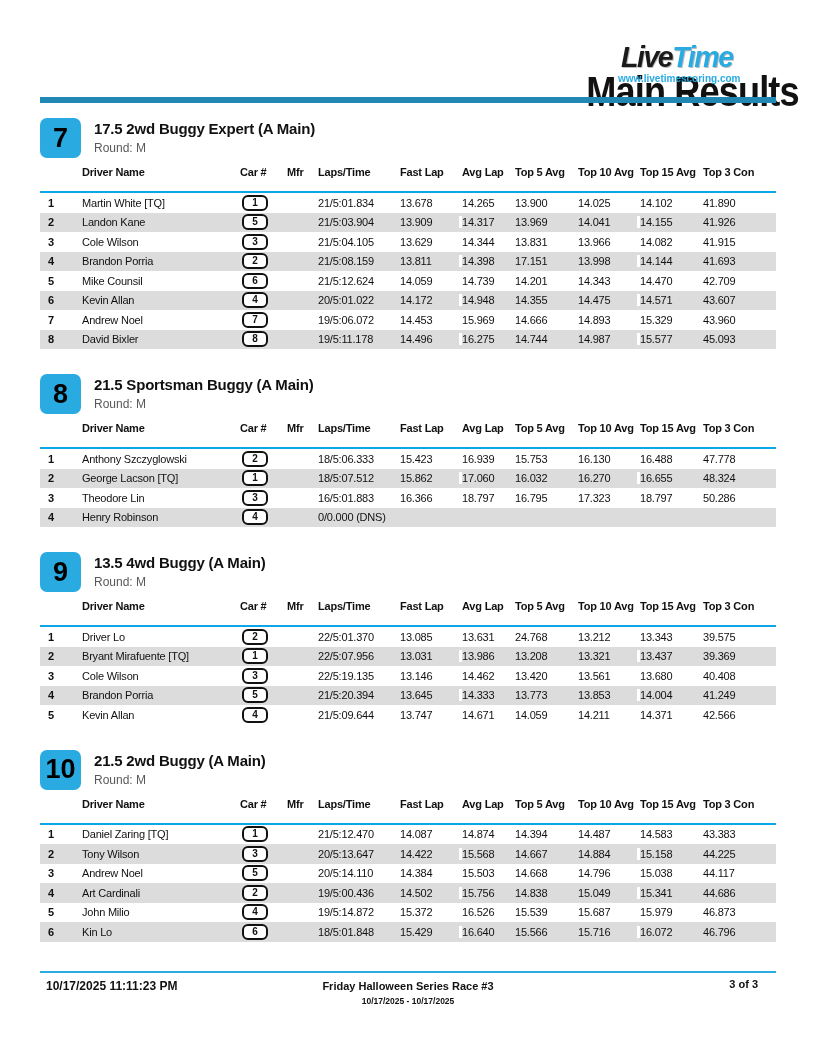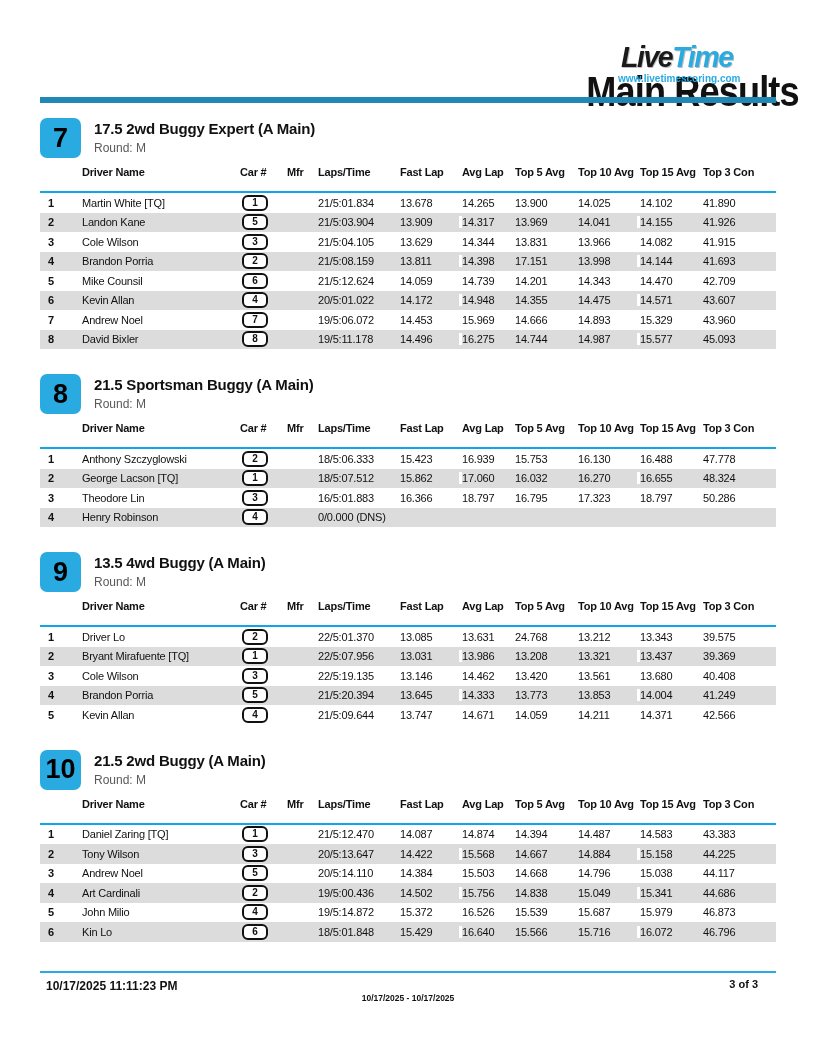--- a/index.html
+++ b/index.html
@@ -55,21 +55,21 @@
   .car-badge {
     display:inline-block; min-width:14px; margin-left:2px; padding:0 4px;
     border:2px solid #111; border-radius:6px; background:#fff;
     font-size:10px; font-weight:bold; line-height:12px; text-align:center;
   }
   .car-badge:empty { display:none; }
 
   
   .page-footer {
     position:absolute; left:40px; top:971px; width:736px;
-    border-top:2px solid #29ABE2; padding-top:16px;
+    border-top:2px solid #29ABE2; padding-top:4px;
   }
   .footer-left  { position:absolute; left:6px; top:6px; font-size:12px; font-weight:bold; }
   .footer-right { position:absolute; right:18px; top:5px; font-size:11px; font-weight:bold; }
   .footer-center { text-align:center; }
   .footer-event { font-size:11px; font-weight:bold; margin-top:3px; }
   .footer-dates { font-size:8.5px; font-weight:bold; margin-top:4px; }
 </style>
 </head>
 <body>
 
@@ -508,18 +508,19 @@
     <div class="c">46.796</div>
   </div>
 </div>
     </div>
   </section>
 </div>
 
   <div class="page-footer">
     <span class="footer-left">10/17/2025 11:11:23 PM</span>
     <div class="footer-center">
+      <div class="footer-event">Friday Halloween Series Race #3</div>
       <div class="footer-dates">10/17/2025 - 10/17/2025</div>
     </div>
     <span class="footer-right">3 of 3</span>
   </div>
 
 </div>
 
 </body></html>

